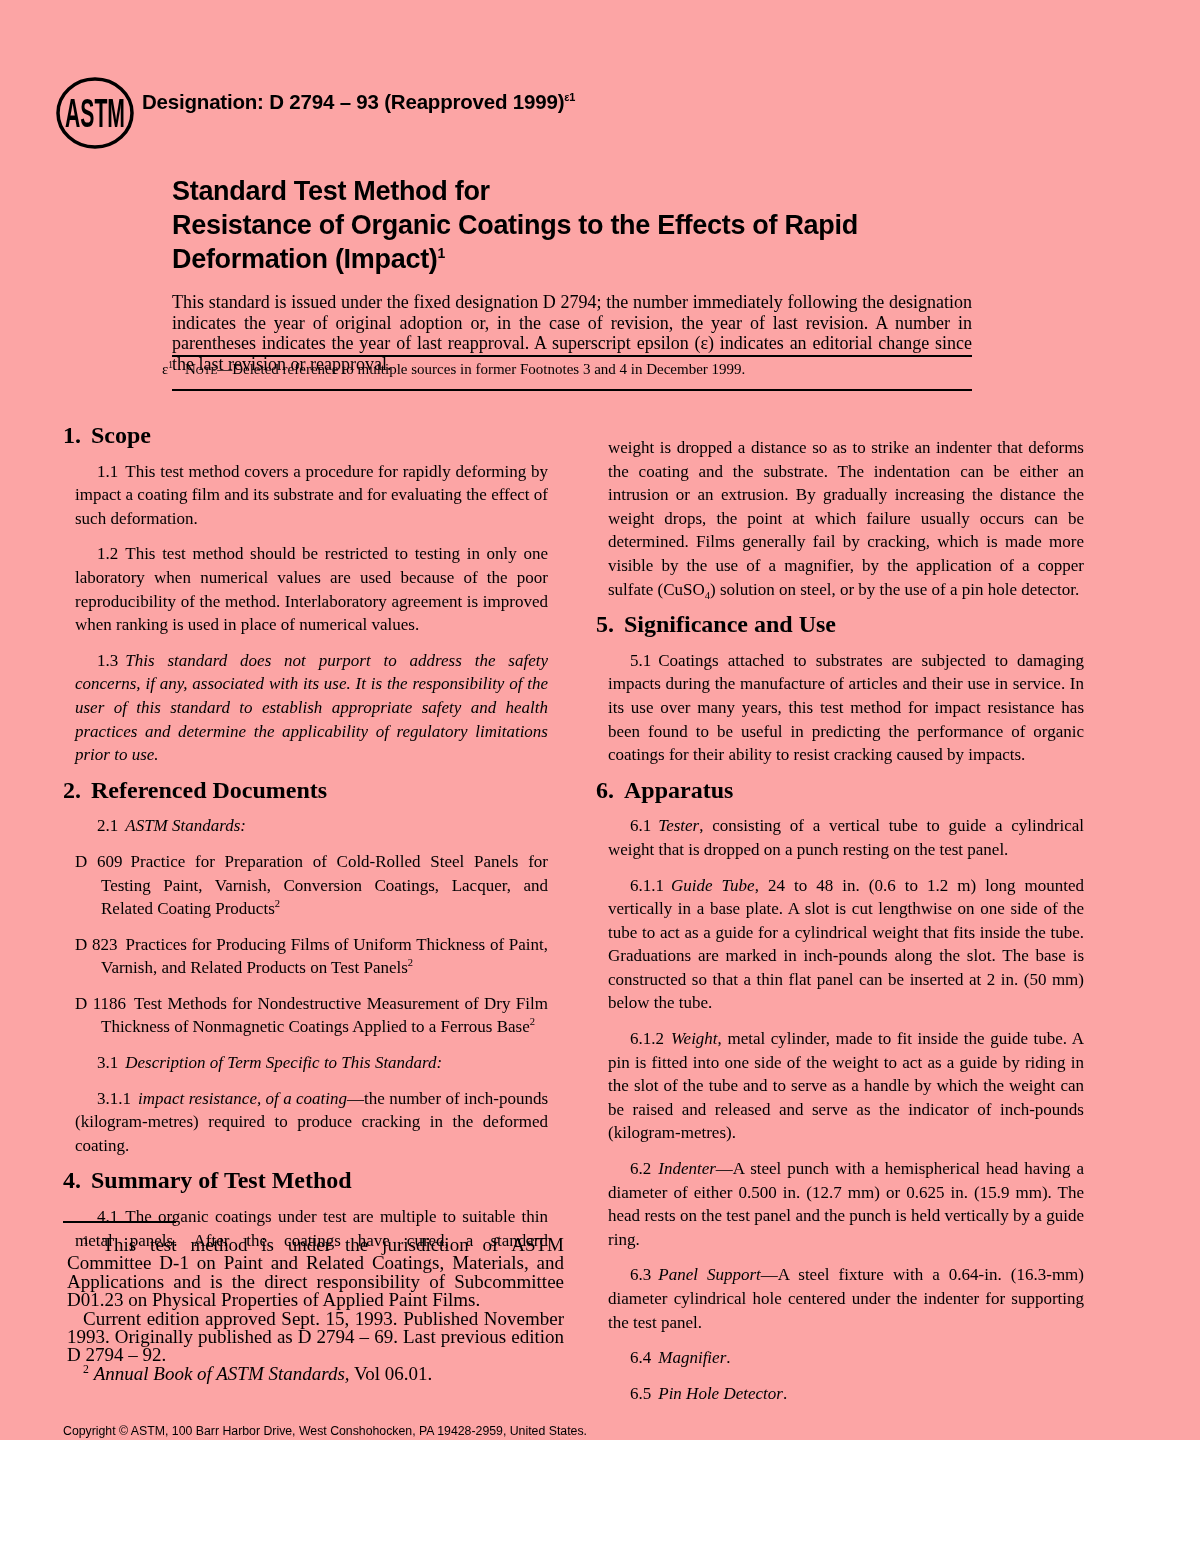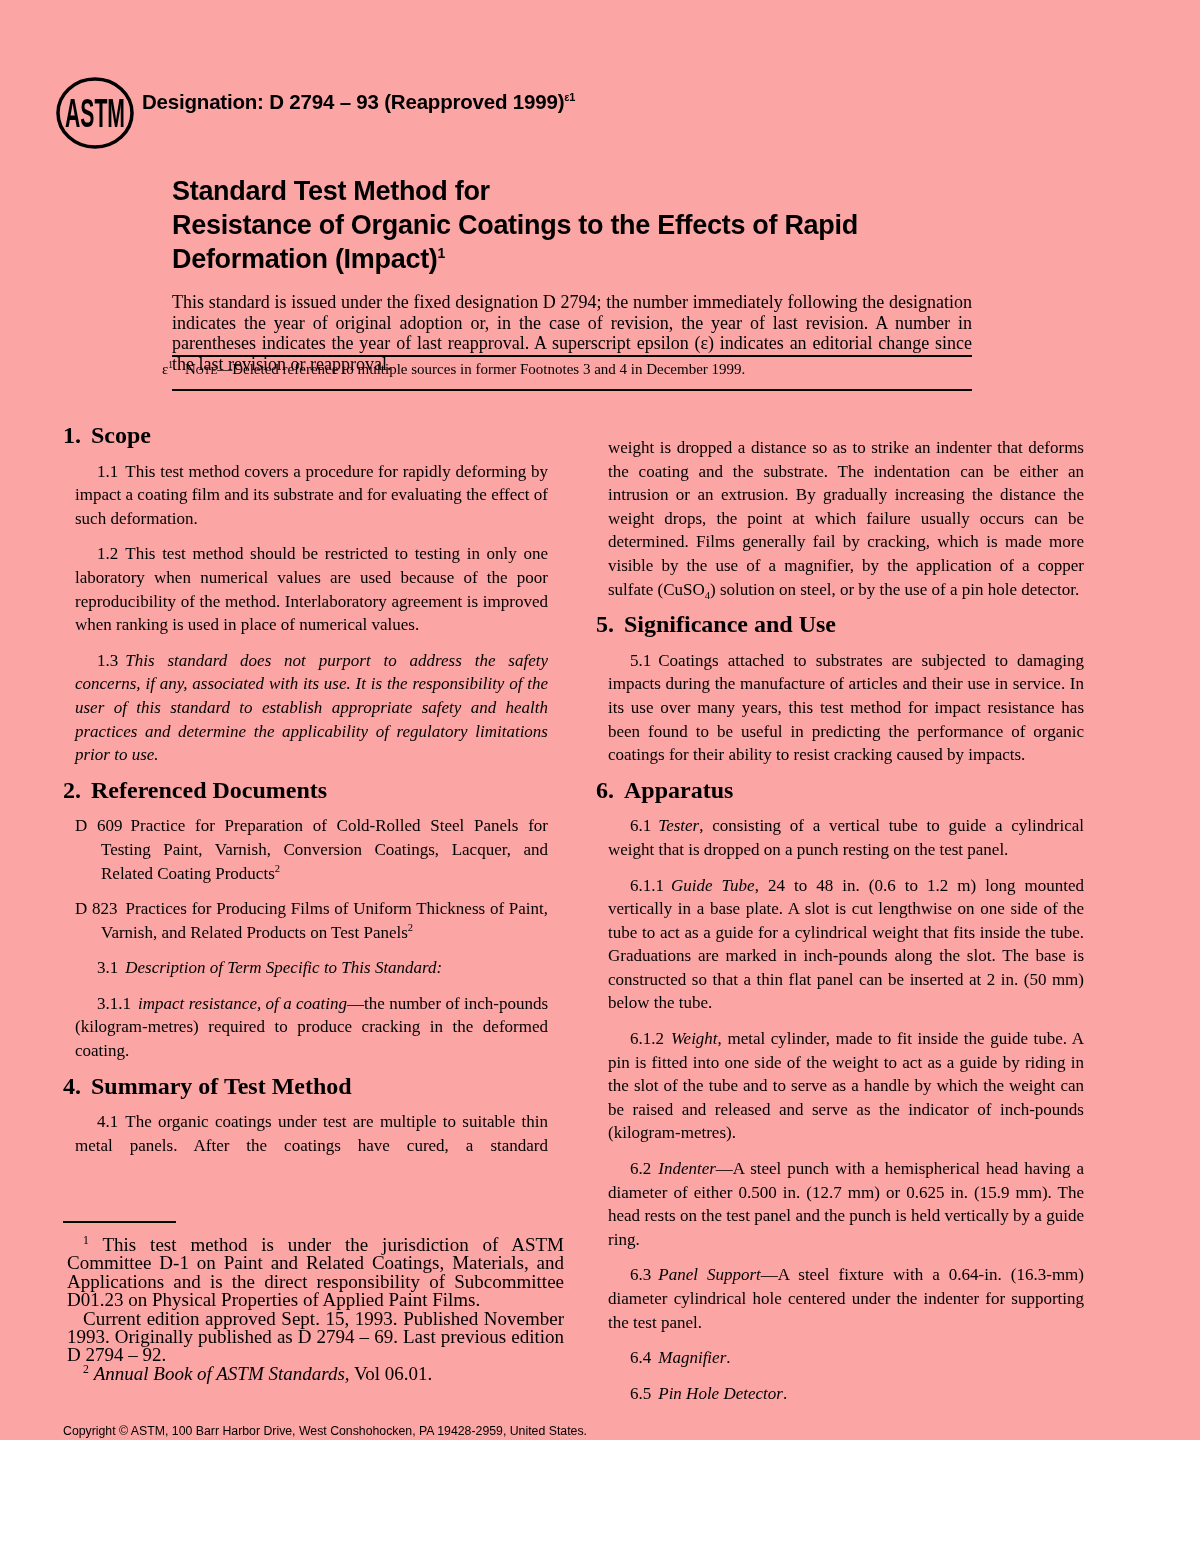--- a/index.html
+++ b/index.html
@@ -83,22 +83,24 @@
   <div class="note-line"><span class="note-sym"><span>ε</span><sup>1</sup></span><span class="sc">Note</span><span>—Deleted reference to multiple sources in former Footnotes 3 and 4 in December 1999.</span></div>
   <div class="rule rule-bottom"></div>
 
   <div class="col col-left">
     <h2 class="first"><span class="hnum">1.</span><span>Scope</span></h2>
     <p><span class="pnum">1.1</span><span>This test method covers a procedure for rapidly deforming by impact a coating film and its substrate and for evaluating the effect of such deformation.</span></p>
     <p><span class="pnum">1.2</span><span>This test method should be restricted to testing in only one laboratory when numerical values are used because of the poor reproducibility of the method. Interlaboratory agreement is improved when ranking is used in place of numerical values.</span></p>
     <p><span class="pnum">1.3</span><span class="it">This standard does not purport to address the safety concerns, if any, associated with its use. It is the responsibility of the user of this standard to establish appropriate safety and health practices and determine the applicability of regulatory limitations prior to use.</span></p>
 
     <h2><span class="hnum">2.</span><span>Referenced Documents</span></h2>
+    <p><span class="pnum">2.1</span><span class="it">ASTM Standards:</span></p>
     <p class="ref"><span class="ref-label">D 609</span><span>Practice for Preparation of Cold-Rolled Steel Panels for Testing Paint, Varnish, Conversion Coatings, Lacquer, and Related Coating Products</span><sup>2</sup></p>
     <p class="ref"><span class="ref-label">D 823</span><span>Practices for Producing Films of Uniform Thickness of Paint, Varnish, and Related Products on Test Panels</span><sup>2</sup></p>
+    <p class="ref"><span class="ref-label">D 1186</span><span>Test Methods for Nondestructive Measurement of Dry Film Thickness of Nonmagnetic Coatings Applied to a Ferrous Base</span><sup>2</sup></p>
 
     <p><span class="pnum">3.1</span><span class="it">Description of Term Specific to This Standard:</span></p>
     <p><span class="pnum">3.1.1</span><span class="it">impact resistance, of a coating</span><span>—the number of inch-pounds (kilogram-metres) required to produce cracking in the deformed coating.</span></p>
 
     <h2><span class="hnum">4.</span><span>Summary of Test Method</span></h2>
     <p class="contjust"><span class="pnum">4.1</span><span>The organic coatings under test are multiple to suitable thin metal panels. After the coatings have cured, a standard</span></p>
   </div>
 
   <div class="col col-right">
     <p class="noindent"><span>weight is dropped a distance so as to strike an indenter that deforms the coating and the substrate. The indentation can be either an intrusion or an extrusion. By gradually increasing the distance the weight drops, the point at which failure usually occurs can be determined. Films generally fail by cracking, which is made more visible by the use of a magnifier, by the application of a copper sulfate (CuSO</span><sub>4</sub><span>) solution on steel, or by the use of a pin hole detector.</span></p>

